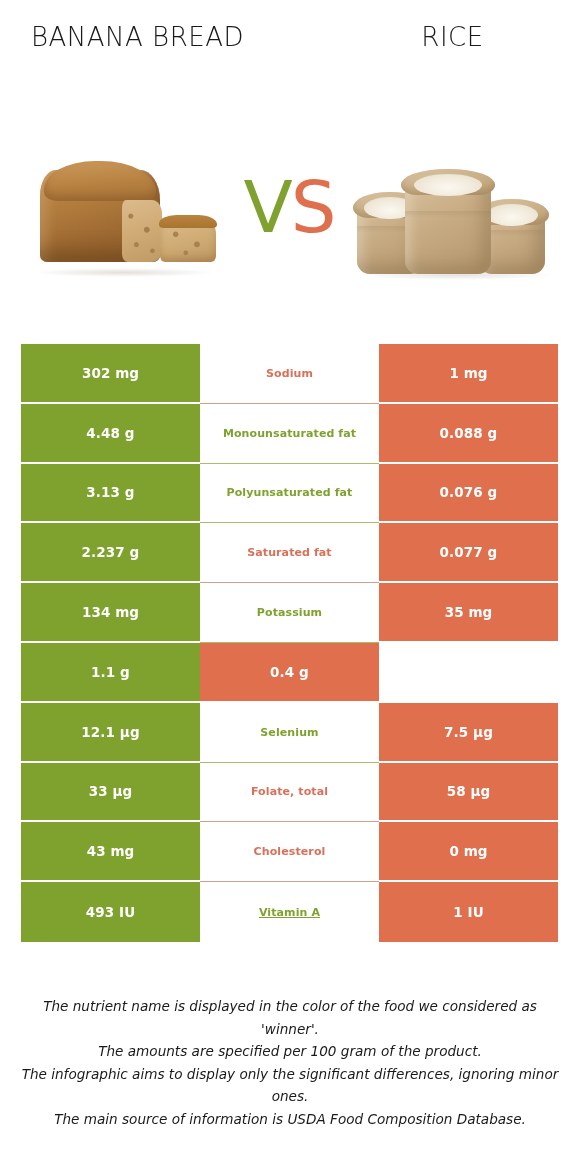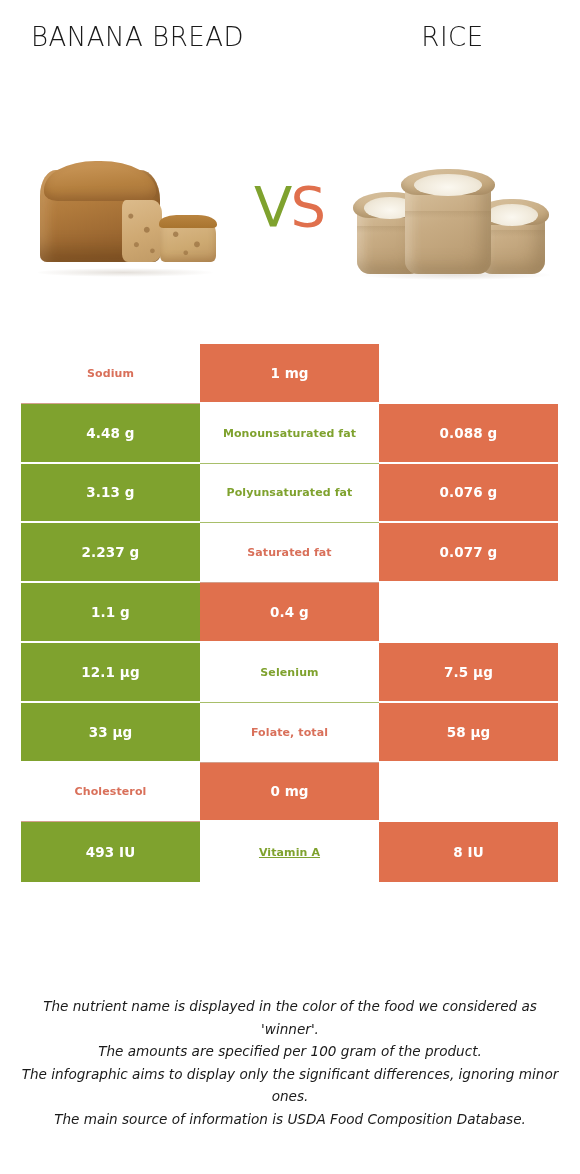--- a/index.html
+++ b/index.html
@@ -50,21 +50,21 @@
     height: 215px;
   }
 
   .vs {
     position: absolute;
     left: 229px;
     top: 52px;
     width: 120px;
     height: 90px;
     font-family: "DejaVu Sans", sans-serif;
-    font-size: 56px;
+    font-size: 72px;
     font-weight: 400;
     line-height: 90px;
     text-align: center;
     letter-spacing: -2px;
   }
   .vs .v { color: #7fa22e; }
   .vs .s { color: #e0704d; }
 
   
   .bread-art {
@@ -280,60 +280,67 @@
         <div class="fold"></div>
         <div class="rim"></div>
         <div class="grain"></div>
       </div>
     </div>
 
   </div>
 
   <div class="table" id="comparison-table">
       <div class="row win-orange">
+        <div class="cell cell-left">302 mg</div>
         <div class="cell cell-name">Sodium</div>
         <div class="cell cell-right">1 mg</div>
       </div>
       <div class="row win-green">
         <div class="cell cell-left">4.48 g</div>
         <div class="cell cell-name">Monounsaturated fat</div>
         <div class="cell cell-right">0.088 g</div>
       </div>
       <div class="row win-green">
         <div class="cell cell-left">3.13 g</div>
         <div class="cell cell-name">Polyunsaturated fat</div>
         <div class="cell cell-right">0.076 g</div>
       </div>
       <div class="row win-orange">
         <div class="cell cell-left">2.237 g</div>
         <div class="cell cell-name">Saturated fat</div>
         <div class="cell cell-right">0.077 g</div>
       </div>
       <div class="row win-green">
+        <div class="cell cell-left">134 mg</div>
+        <div class="cell cell-name">Potassium</div>
+        <div class="cell cell-right">35 mg</div>
+      </div>
+      <div class="row win-green">
         <div class="cell cell-left">1.1 g</div>
         <div class="cell cell-right">0.4 g</div>
       </div>
       <div class="row win-green">
         <div class="cell cell-left">12.1 µg</div>
         <div class="cell cell-name">Selenium</div>
         <div class="cell cell-right">7.5 µg</div>
       </div>
       <div class="row win-orange">
         <div class="cell cell-left">33 µg</div>
         <div class="cell cell-name">Folate, total</div>
         <div class="cell cell-right">58 µg</div>
       </div>
       <div class="row win-orange">
+        <div class="cell cell-left">43 mg</div>
         <div class="cell cell-name">Cholesterol</div>
         <div class="cell cell-right">0 mg</div>
       </div>
       <div class="row win-green">
         <div class="cell cell-left">493 IU</div>
         <div class="cell cell-name">Vitamin A</div>
-        <div class="cell cell-right">8 IU</div>
+        <div class="cell cell-right">1 IU</div>
       </div>
     </div>
 
   <div class="footer">
     <p>The nutrient name is displayed in the color of the food we considered as 'winner'.</p>
     <p>The amounts are specified per 100 gram of the product.</p>
     <p>The infographic aims to display only the significant differences, ignoring minor ones.</p>
     <p>The main source of information is USDA Food Composition Database.</p>
   </div>
 

